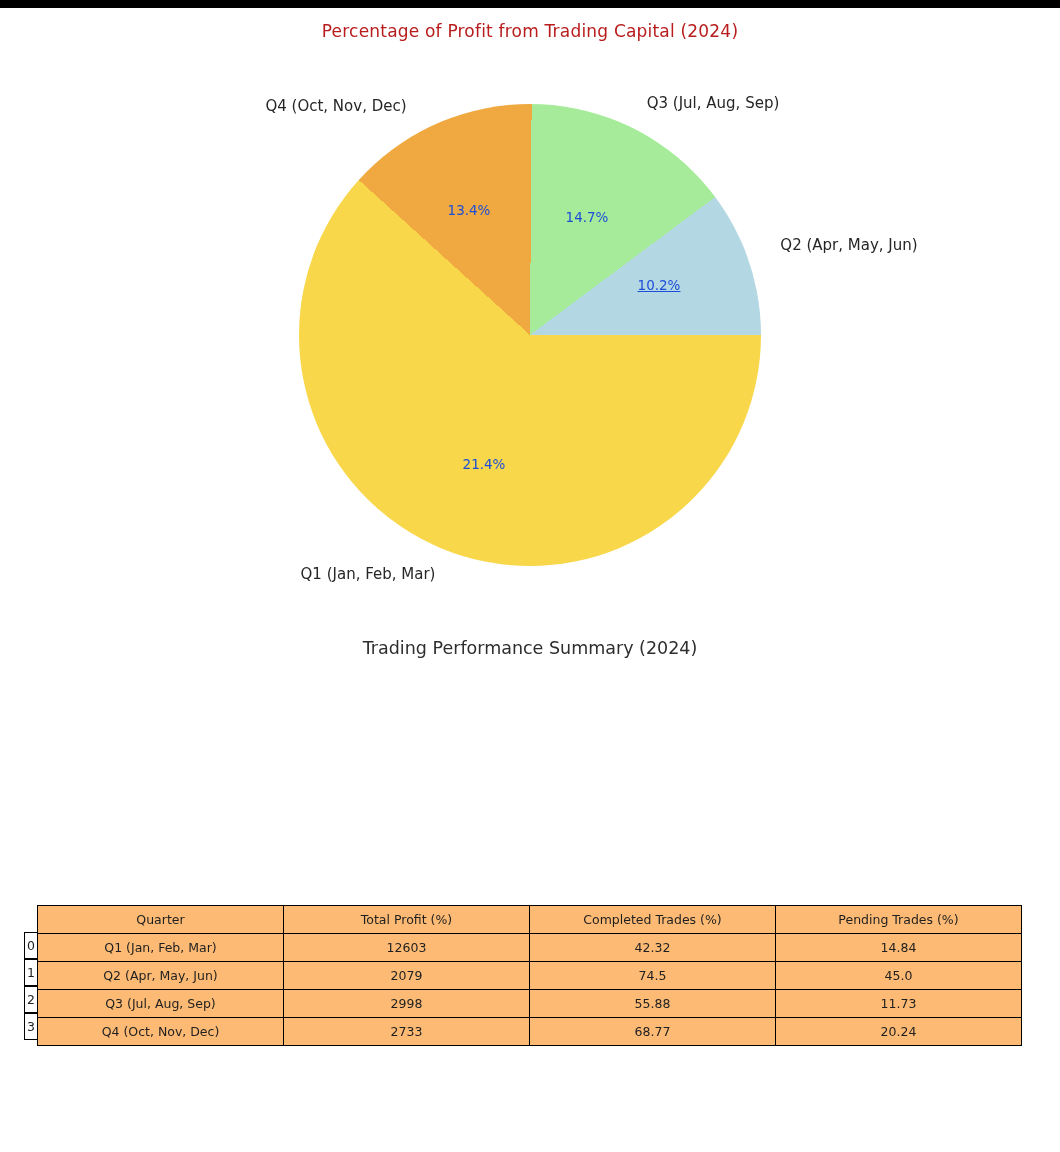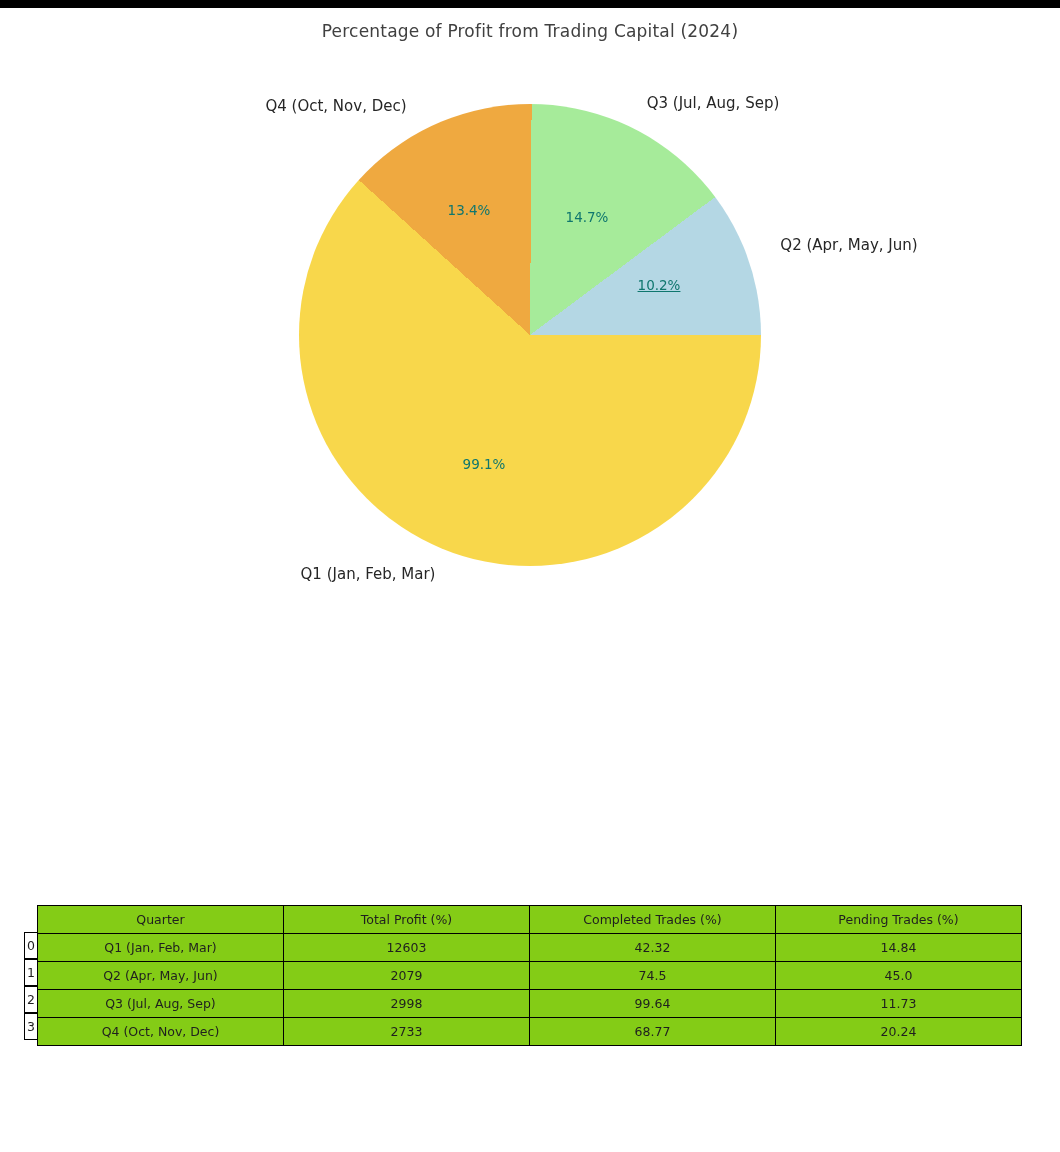--- a/index.html
+++ b/index.html
@@ -16,42 +16,42 @@
     top: 0; left: 0;
     width: 100%; height: 8px;
     background: #000000;
   }
   .chart-title {
     position: absolute;
     top: 21px; left: 0;
     width: 100%;
     text-align: center;
     font-size: 17px;
-    color: #404040;
+    color: #b91c1c;
     letter-spacing: 0.2px;
   }
   .pie-circle {
     position: absolute;
     left: 299px; top: 104px;
     width: 462px; height: 462px;
     border-radius: 50%;
     
   }
   .slice-label {
     position: absolute;
     transform: translate(-50%, -50%);
     font-size: 15px;
     color: #262626;
     white-space: nowrap;
   }
   .pct-label {
     position: absolute;
     transform: translate(-50%, -50%);
     font-size: 13.5px;
-    color: #0f766e;
+    color: #1d4ed8;
     white-space: nowrap;
   }
   .lbl-q4 { left: 336px; top: 106px; }
   .lbl-q3 { left: 713px; top: 103px; }
   .lbl-q2 { left: 849px; top: 245px; }
   .lbl-q1 { left: 368px; top: 574px; }
   .pct-q4 { left: 469px; top: 210px; }
   .pct-q3 { left: 587px; top: 217px; }
   .pct-q2 { left: 659px; top: 285px; text-decoration: underline; }
   .pct-q1 { left: 484px; top: 464px; }
@@ -71,21 +71,21 @@
     border-collapse: collapse;
   }
   table.data-table td, table.data-table th {
     border: 1.5px solid #000000;
     height: 27px;
     padding: 0;
     font-size: 12.5px;
     font-weight: normal;
     text-align: center;
     color: #1f1f1f;
-    background: #84cc16;
+    background: #fdba74;
     overflow: hidden;
   }
   .index-cell {
     position: absolute;
     left: 24px;
     width: 14px; height: 27px;
     border: 1.5px solid #000000;
     box-sizing: border-box;
     background: #ffffff;
     display: flex;
@@ -108,25 +108,26 @@
 
   <div class="chart-title">Percentage of Profit from Trading Capital (2024)</div>
 
   <div class="pie-circle" style="background: conic-gradient(from 0.4deg, rgb(166, 235, 154) 0deg, rgb(166, 235, 154) 52.92deg, rgb(180, 215, 228) 52.92deg, rgb(180, 215, 228) 89.64deg, rgb(248, 215, 75) 89.64deg, rgb(248, 215, 75) 311.76deg, rgb(239, 169, 64) 311.76deg, rgb(239, 169, 64) 360deg);"></div>
 
   <div class="slice-label lbl-q1">Q1 (Jan, Feb, Mar)</div>
   <div class="slice-label lbl-q2">Q2 (Apr, May, Jun)</div>
   <div class="slice-label lbl-q3">Q3 (Jul, Aug, Sep)</div>
   <div class="slice-label lbl-q4">Q4 (Oct, Nov, Dec)</div>
 
-  <div class="pct-label pct-q1">99.1%</div>
+  <div class="pct-label pct-q1">21.4%</div>
   <div class="pct-label pct-q2">10.2%</div>
   <div class="pct-label pct-q3">14.7%</div>
   <div class="pct-label pct-q4">13.4%</div>
 
+  <div class="table-title">Trading Performance Summary (2024)</div>
 
   <table class="data-table">
     <tbody>
       <tr>
         <th>Quarter</th>
         <th>Total Profit (%)</th>
         <th>Completed Trades (%)</th>
         <th>Pending Trades (%)</th>
       </tr>
       <tr>
@@ -137,21 +138,21 @@
       </tr>
       <tr>
         <td>Q2 (Apr, May, Jun)</td>
         <td>2079</td>
         <td>74.5</td>
         <td>45.0</td>
       </tr>
       <tr>
         <td>Q3 (Jul, Aug, Sep)</td>
         <td>2998</td>
-        <td>99.64</td>
+        <td>55.88</td>
         <td>11.73</td>
       </tr>
       <tr>
         <td>Q4 (Oct, Nov, Dec)</td>
         <td>2733</td>
         <td>68.77</td>
         <td>20.24</td>
       </tr>
     </tbody>
   </table>

